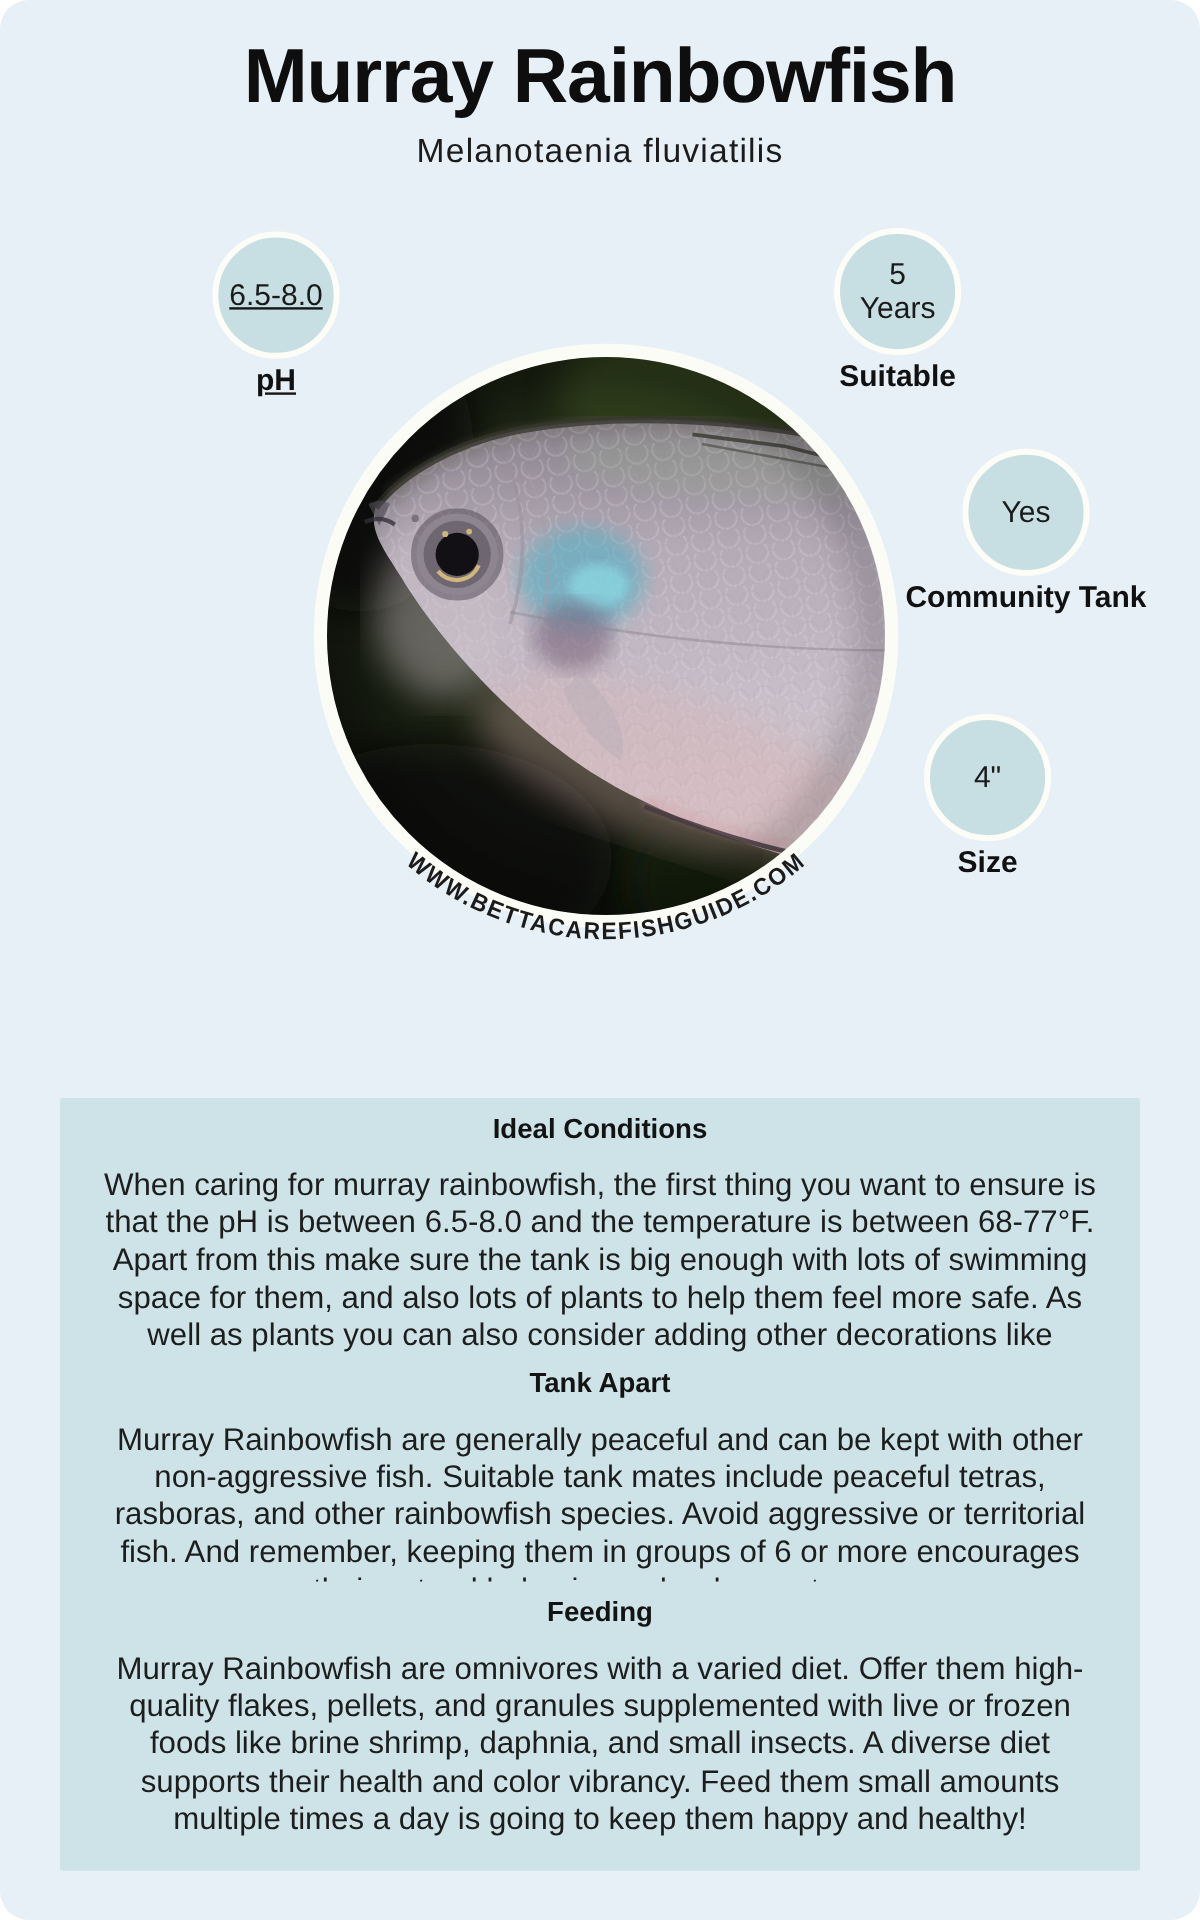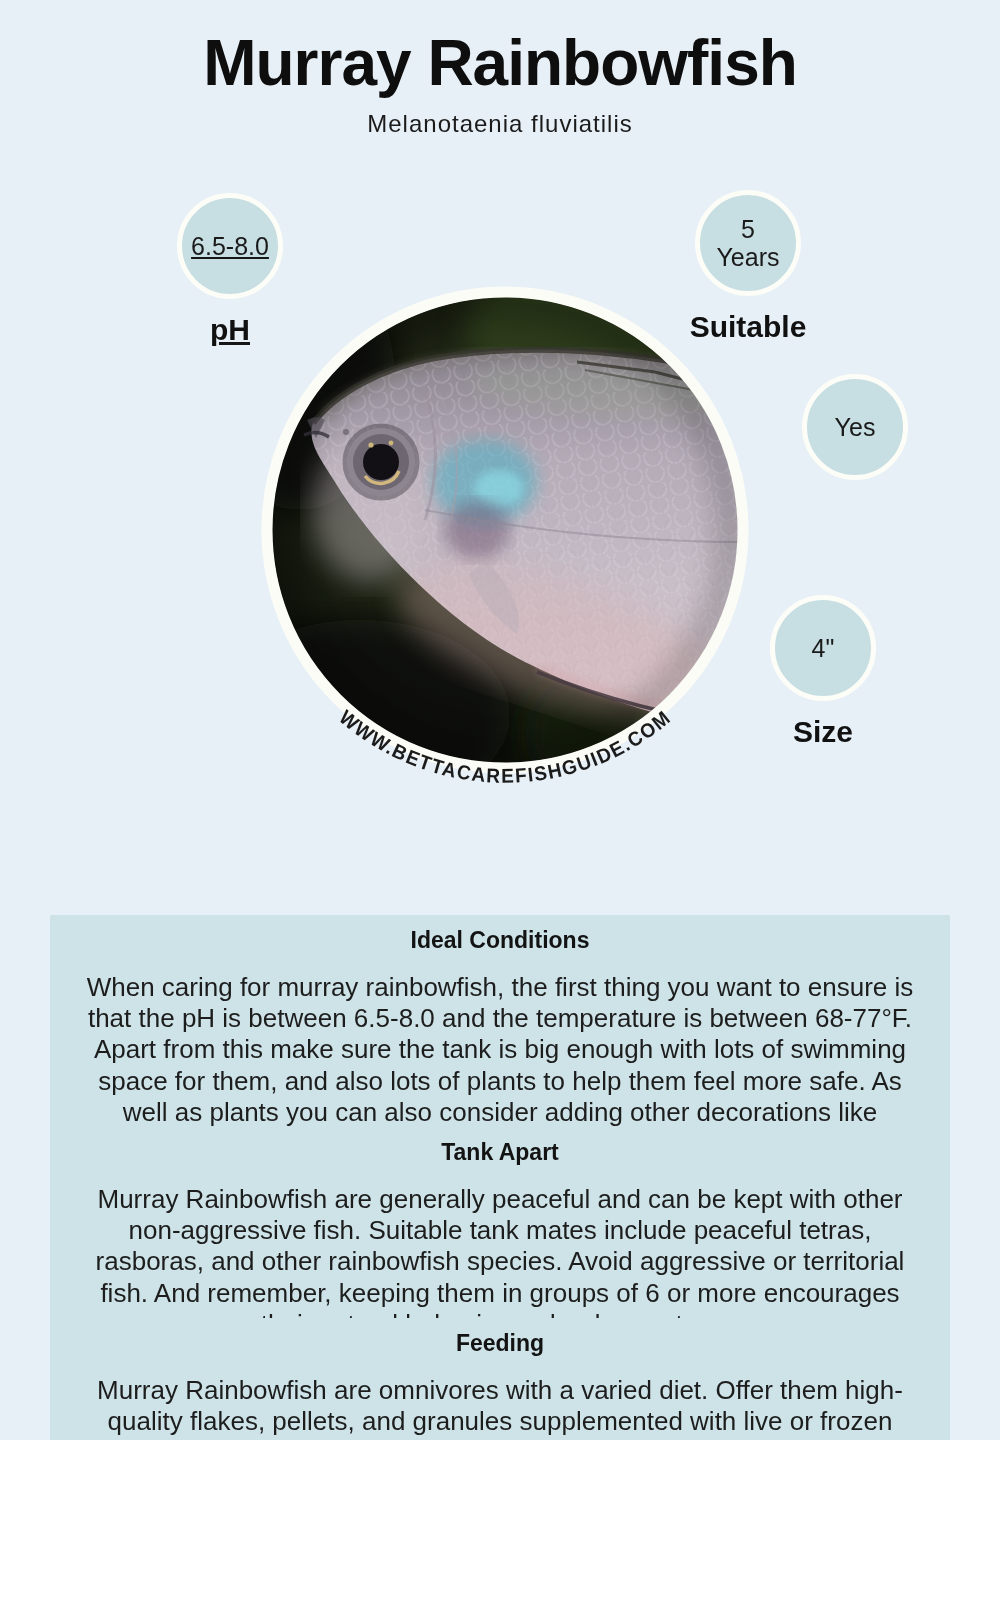--- a/index.html
+++ b/index.html
@@ -1,47 +1,48 @@
 <!DOCTYPE html>
 <html><head>
 <meta charset="utf-8">
 <style>
   html,body{margin:0;padding:0;}
   .page{
     position:relative;
-    width:1000px;height:1440px;
+    width:1000px;height:1600px;
     background:#e8f0f7;
     font-family:"Liberation Sans","DejaVu Sans",sans-serif;
     color:#161616;
     overflow:hidden;
+    border-radius:24px;
   }
   .title{
     position:absolute;top:26px;left:0;right:0;margin:0;
     text-align:center;font-size:64px;font-weight:800;
     letter-spacing:-1px;color:#0e0e0e;
   }
   .subtitle{
     position:absolute;top:110px;left:0;right:0;
-    text-align:center;font-size:24px;font-weight:400;
+    text-align:center;font-size:28px;font-weight:400;
     letter-spacing:1px;color:#1b1b1b;
   }
   .badge{
     position:absolute;width:240px;
     display:flex;flex-direction:column;align-items:center;
     z-index:2;
   }
   .badge-circle{
     width:106px;height:106px;border-radius:50%;
     background:#c7dee2;border:5px solid #fdfdf8;
     display:flex;align-items:center;justify-content:center;
     text-align:center;box-sizing:border-box;
   }
   .badge-value{font-size:25px;line-height:1.12;color:#1a1a1a;max-width:80px;}
   .badge-label{
-    margin-top:15px;font-size:30px;font-weight:800;color:#111;
+    margin-top:5px;font-size:25px;font-weight:800;color:#111;
     text-align:center;line-height:1.08;
   }
   .b-ph{left:110px;top:193px;text-decoration:underline;}
   .b-lifespan{left:628px;top:190px;}
   .b-temperature{left:20px;top:375px;}
   .b-community{left:735px;top:374px;}
   .b-tanksize{left:35px;top:579px;}
   .b-size{left:703px;top:595px;}
   .photo-svg{position:absolute;left:185px;top:210px;z-index:1;}
   .info-box{
@@ -75,20 +76,21 @@
       <span class="badge-value">5 Years</span>
     </div>
     <div class="badge-label">Suitable</div>
   </div>
 
 
   <div class="badge b-community">
     <div class="badge-circle">
       <span class="badge-value">Yes</span>
     </div>
+    <div class="badge-label">Community Tank</div>
   </div>
 
 
   <div class="badge b-size">
     <div class="badge-circle">
       <span class="badge-value">4"</span>
     </div>
     <div class="badge-label">Size</div>
   </div>
 

